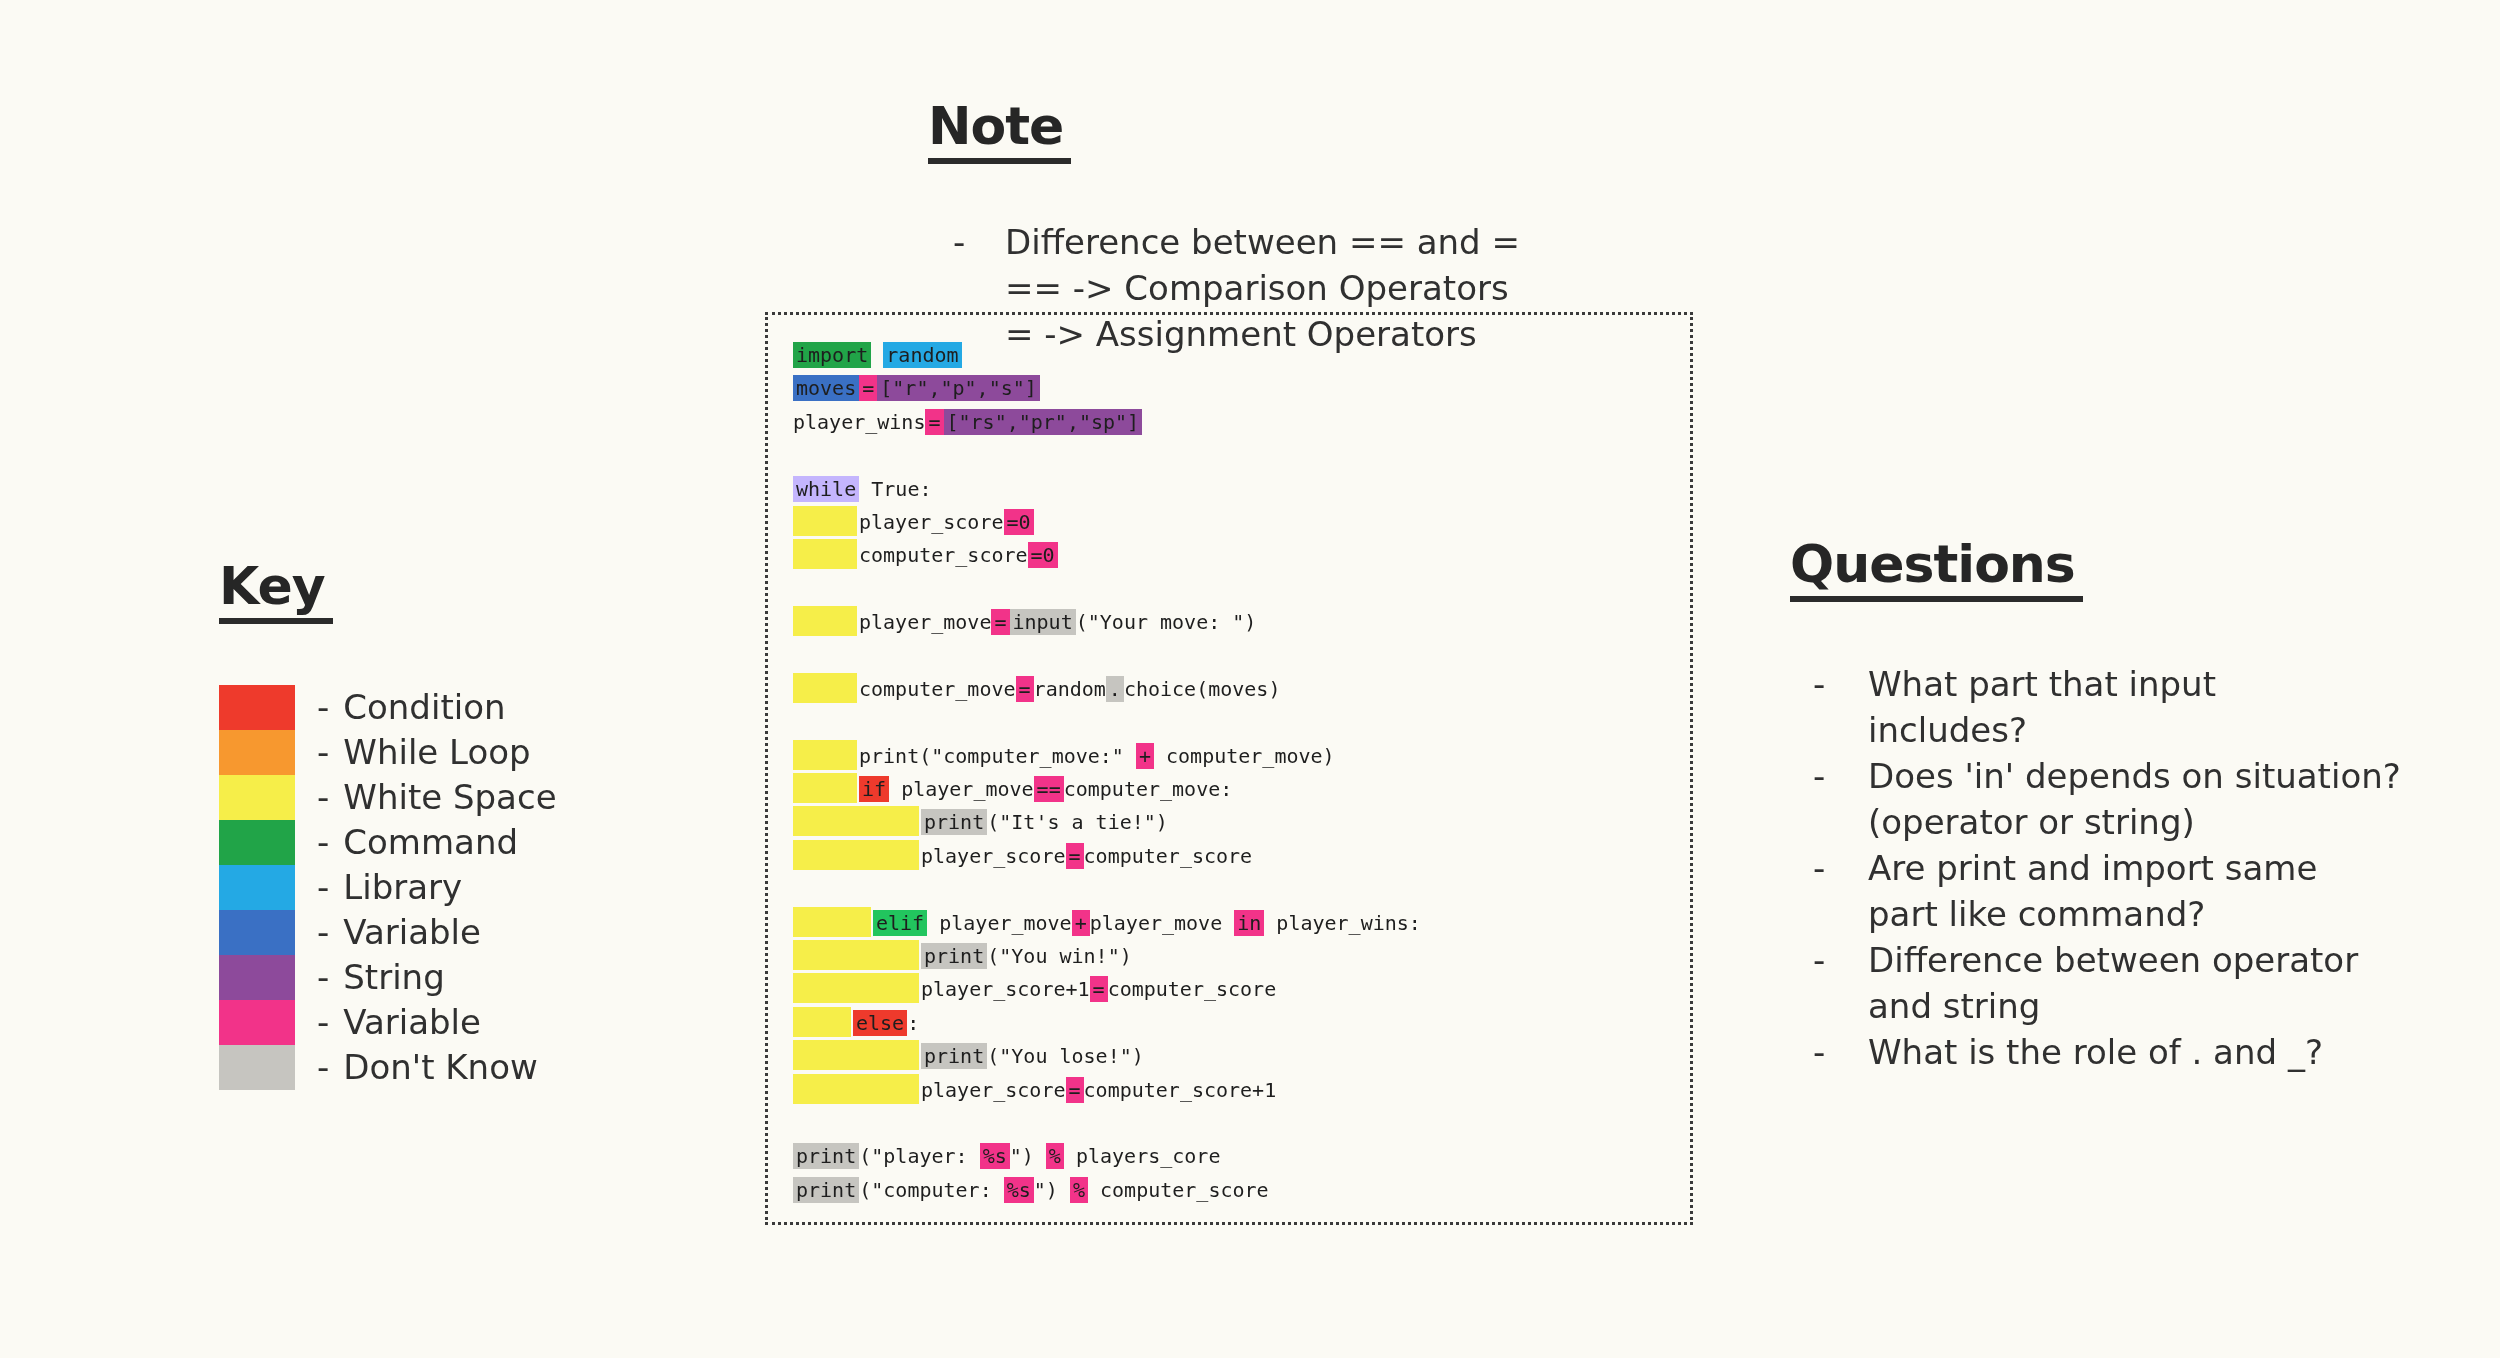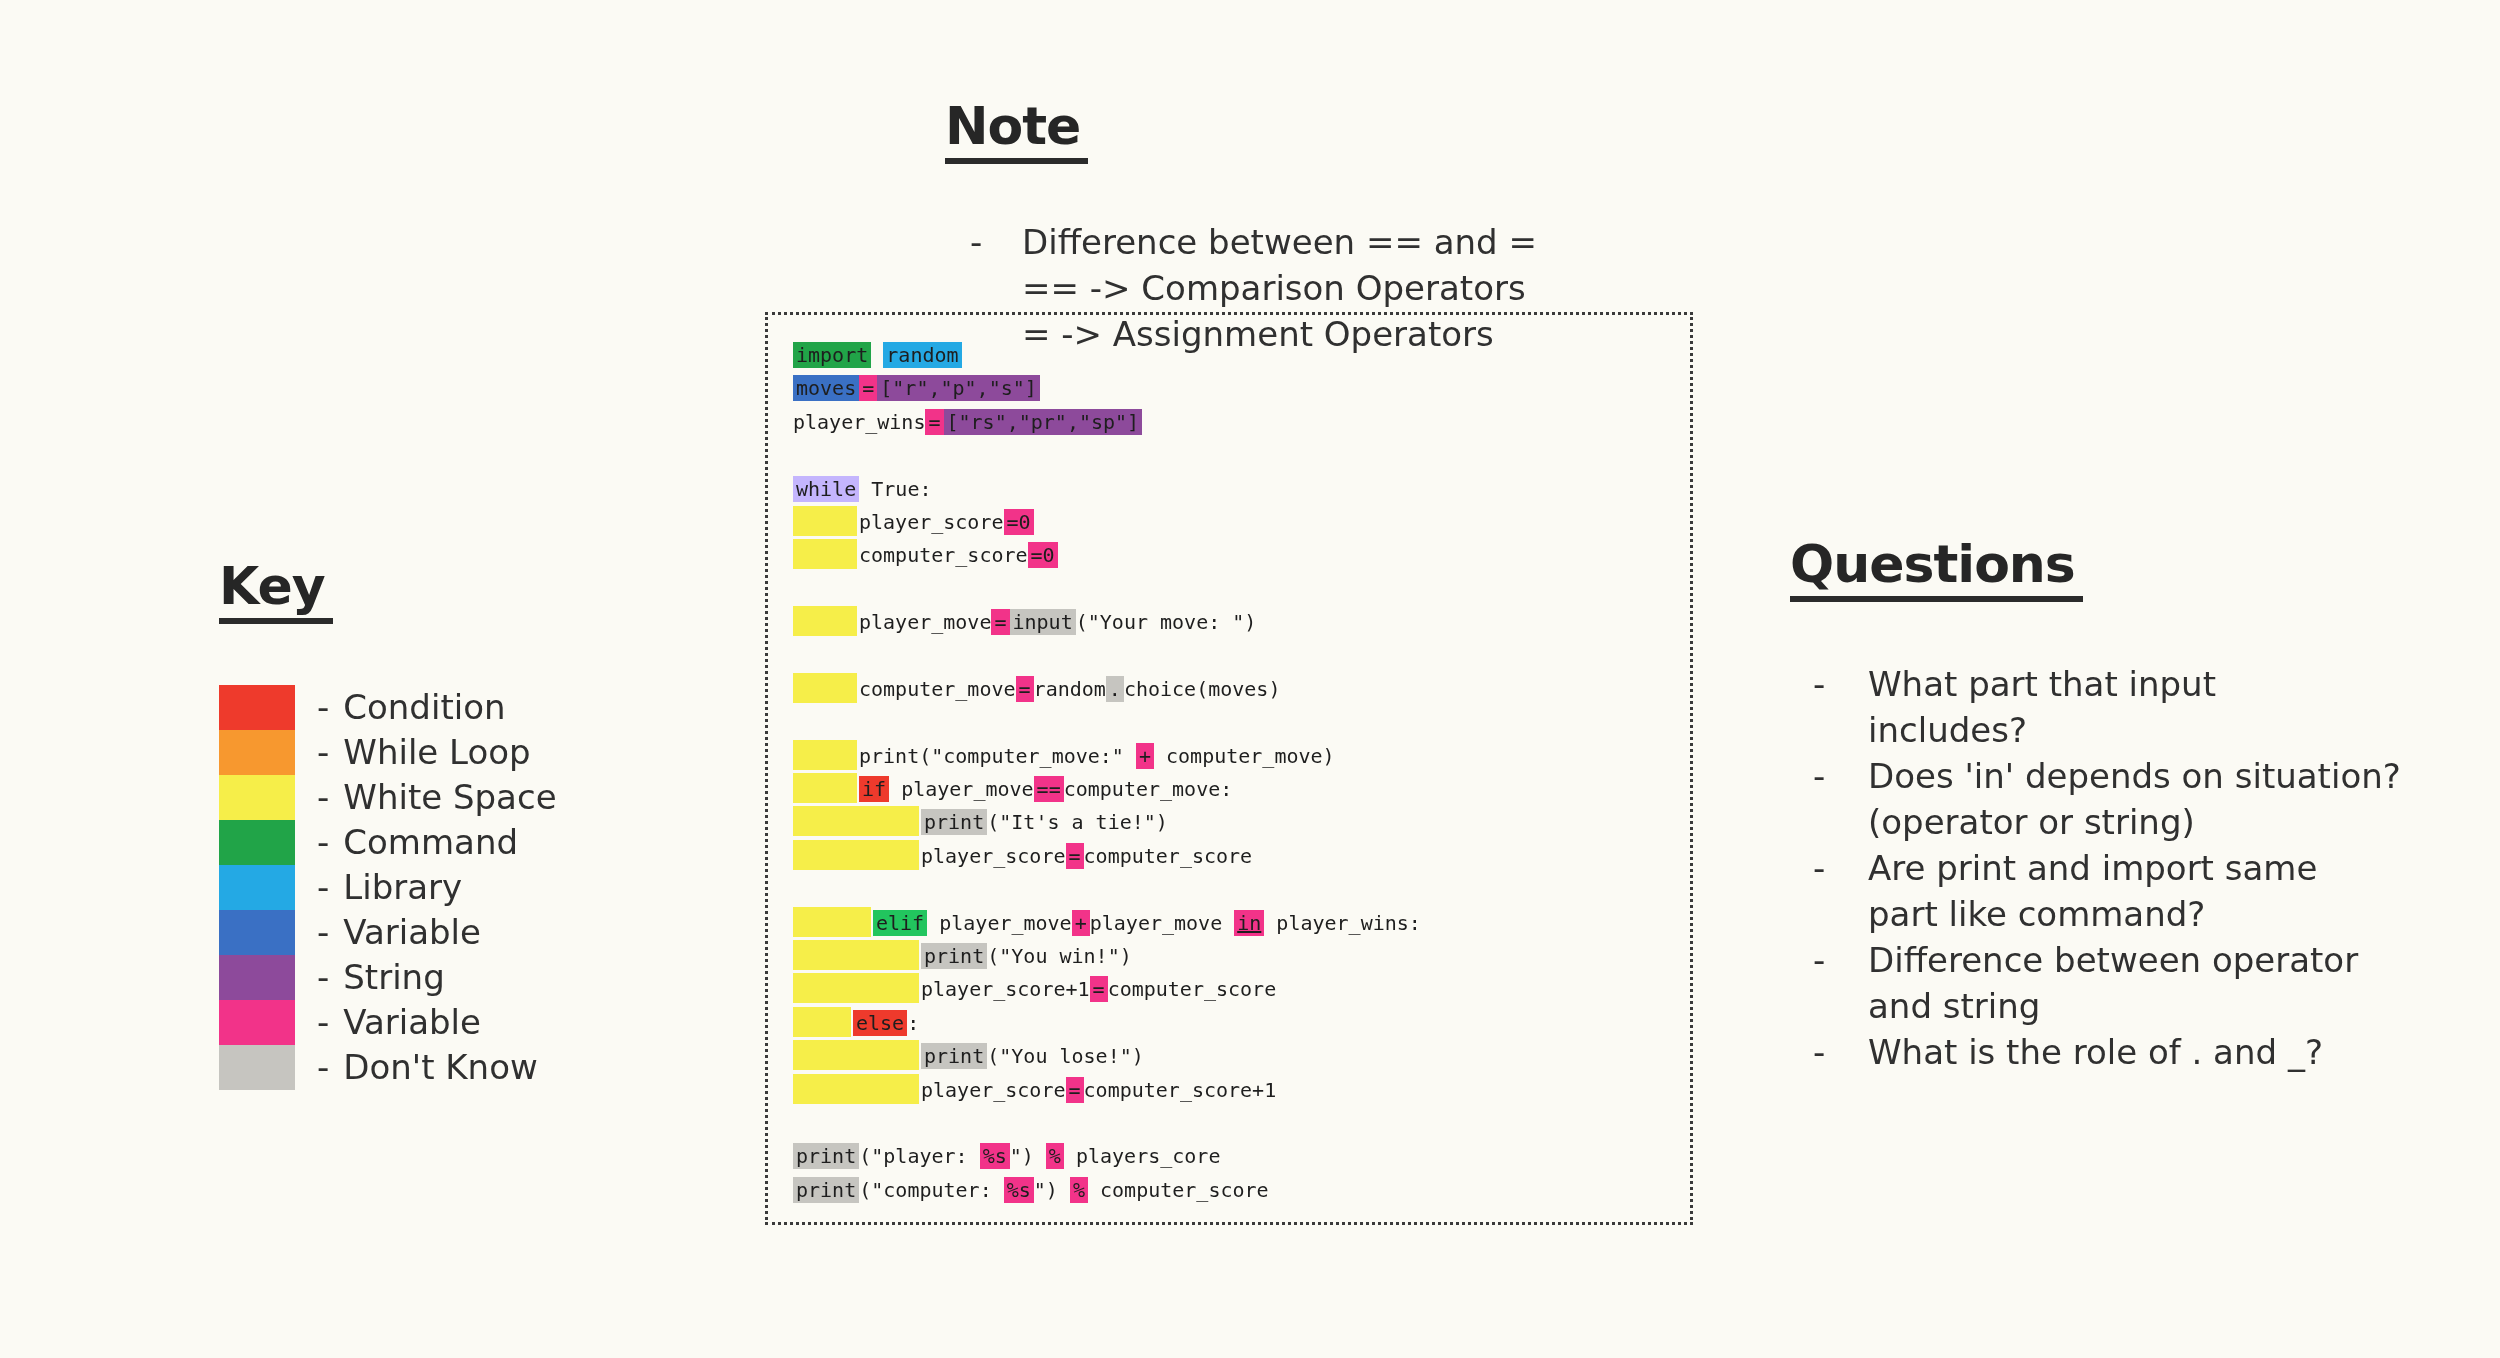--- a/index.html
+++ b/index.html
@@ -8,21 +8,21 @@
     background:#fbfaf4;overflow:hidden;
     font-family:"DejaVu Sans",sans-serif;color:#2d2d2d;
   }
   
   .hand-title{
     display:inline-block;font-size:52px;font-weight:bold;letter-spacing:-1px;
     line-height:1.05;color:#262626;
     border-bottom:6px solid #2b2b2b;padding:0 8px 4px 0;
   }
   
-  .note-sec{position:absolute;left:928px;top:56px;margin-left:17px;}
+  .note-sec{position:absolute;left:928px;top:56px;}
   .note-lines{margin-top:12px;font-size:34px;line-height:46px;color:#303030;}
   .hand-line{white-space:nowrap;}
   .note-first{display:flex;padding-left:25px;}
   .note-first .dash{width:52px;flex:none;}
   .note-cont{padding-left:77px;}
   
   .key-sec{position:absolute;left:180px;top:516px;padding-left:39px;}
   .key-rows{margin-top:18px;}
   .key-row{display:flex;align-items:center;height:45px;}
   .key-swatch{width:76px;height:45px;flex:none;}
@@ -146,21 +146,21 @@
         <div class="code-line"></div>
         <div class="code-line"><span class="yb" style="width: 64px; background: rgb(246, 238, 73);"></span><span>player_move</span><span class="hl" style="background: rgb(242, 51, 137);">=</span><span class="hl" style="background: rgb(198, 197, 192);">input</span><span>("Your move: ")</span></div>
         <div class="code-line"></div>
         <div class="code-line"><span class="yb" style="width: 64px; background: rgb(246, 238, 73);"></span><span>computer_move</span><span class="hl" style="background: rgb(242, 51, 137);">=</span><span>random</span><span class="hl" style="background: rgb(198, 197, 192);">.</span><span>choice(moves)</span></div>
         <div class="code-line"></div>
         <div class="code-line"><span class="yb" style="width: 64px; background: rgb(246, 238, 73);"></span><span>print("computer_move:" </span><span class="hl" style="background: rgb(242, 51, 137);">+</span><span> computer_move)</span></div>
         <div class="code-line"><span class="yb" style="width: 64px; background: rgb(246, 238, 73);"></span><span class="hl" style="background: rgb(238, 58, 44);">if</span><span> player_move</span><span class="hl" style="background: rgb(242, 51, 137);">==</span><span>computer_move:</span></div>
         <div class="code-line"><span class="yb" style="width: 126px; background: rgb(246, 238, 73);"></span><span class="hl" style="background: rgb(198, 197, 192);">print</span><span>("It's a tie!")</span></div>
         <div class="code-line"><span class="yb" style="width: 126px; background: rgb(246, 238, 73);"></span><span>player_score</span><span class="hl" style="background: rgb(242, 51, 137);">=</span><span>computer_score</span></div>
         <div class="code-line"></div>
-        <div class="code-line"><span class="yb" style="width: 78px; background: rgb(246, 238, 73);"></span><span class="hl" style="background: #22c55e;">elif</span><span> player_move</span><span class="hl" style="background: rgb(242, 51, 137);">+</span><span>player_move </span><span class="hl" style="background: rgb(242, 51, 137); text-decoration: underline;">in</span><span> player_wins:</span></div>
+        <div class="code-line"><span class="yb" style="width: 78px; background: rgb(246, 238, 73);"></span><span class="hl" style="background: #22c55e;">elif</span><span> player_move</span><span class="hl" style="background: rgb(242, 51, 137);">+</span><span>player_move </span><span class="hl" style="background: rgb(242, 51, 137);">in</span><span> player_wins:</span></div>
         <div class="code-line"><span class="yb" style="width: 126px; background: rgb(246, 238, 73);"></span><span class="hl" style="background: rgb(198, 197, 192);">print</span><span>("You win!")</span></div>
         <div class="code-line"><span class="yb" style="width: 126px; background: rgb(246, 238, 73);"></span><span>player_score+1</span><span class="hl" style="background: rgb(242, 51, 137);">=</span><span>computer_score</span></div>
         <div class="code-line"><span class="yb" style="width: 58px; background: rgb(246, 238, 73);"></span><span class="hl" style="background: rgb(238, 58, 44);">else</span><span>:</span></div>
         <div class="code-line"><span class="yb" style="width: 126px; background: rgb(246, 238, 73);"></span><span class="hl" style="background: rgb(198, 197, 192);">print</span><span>("You lose!")</span></div>
         <div class="code-line"><span class="yb" style="width: 126px; background: rgb(246, 238, 73);"></span><span>player_score</span><span class="hl" style="background: rgb(242, 51, 137);">=</span><span>computer_score+1</span></div>
         <div class="code-line"></div>
         <div class="code-line"><span class="hl" style="background: rgb(198, 197, 192);">print</span><span>("player: </span><span class="hl" style="background: rgb(242, 51, 137);">%s</span><span>") </span><span class="hl" style="background: rgb(242, 51, 137);">%</span><span> players_core</span></div>
         <div class="code-line"><span class="hl" style="background: rgb(198, 197, 192);">print</span><span>("computer: </span><span class="hl" style="background: rgb(242, 51, 137);">%s</span><span>") </span><span class="hl" style="background: rgb(242, 51, 137);">%</span><span> computer_score</span></div>
       </div>
   </section>

